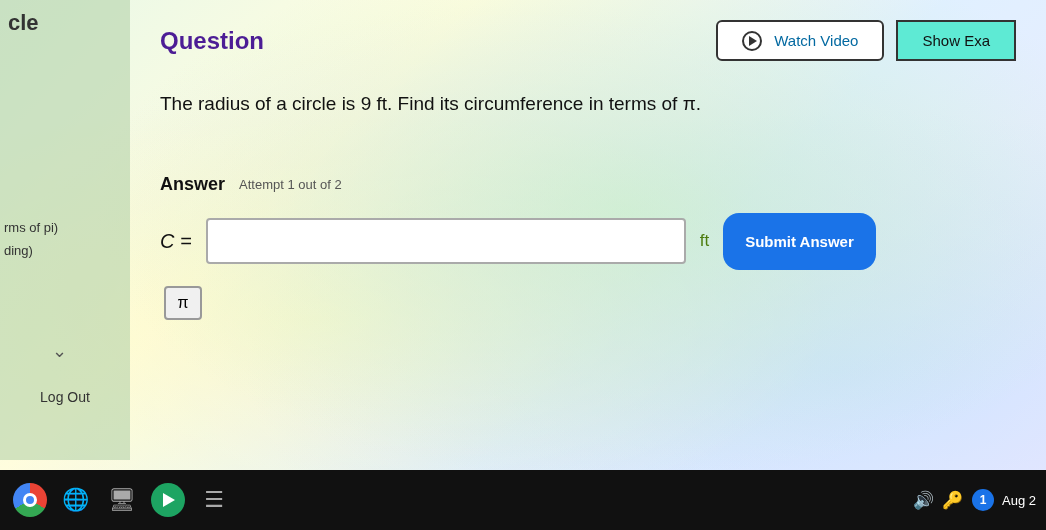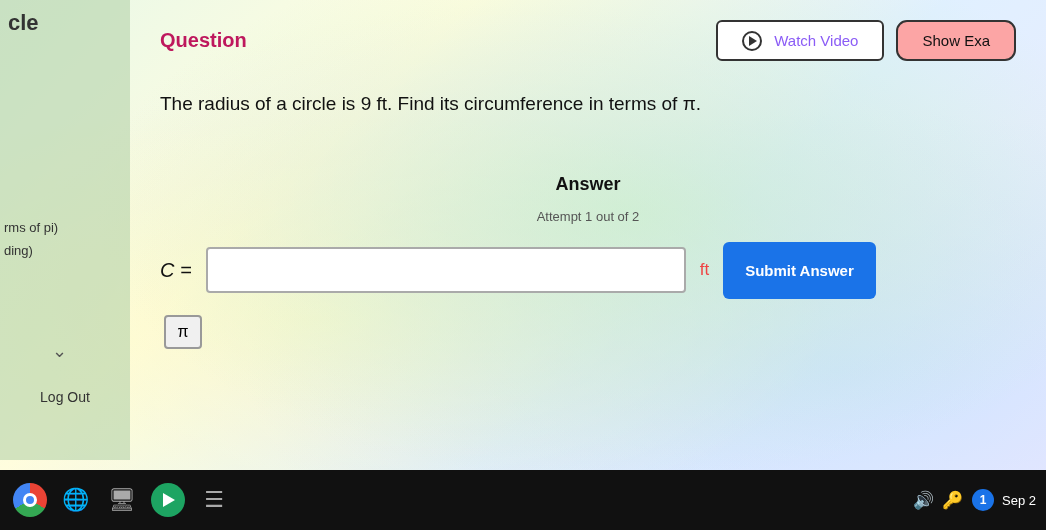--- a/index.html
+++ b/index.html
@@ -100,42 +100,42 @@
 
     
     .header-row {
       display: flex;
       align-items: center;
       justify-content: space-between;
       margin-bottom: 30px;
     }
 
     .question-label {
-      font-size: 20px;
+      font-size: 24px;
       font-weight: bold;
-      color: #be185d;
+      color: #4c1d95;
       text-align: center;
     }
 
     .header-buttons {
       display: flex;
       gap: 12px;
     }
 
     .watch-video-btn {
       display: flex;
       align-items: center;
       gap: 12px;
       padding: 3px 24px;
       border: 2px solid #333;
       background: #fff;
       border-radius: 6px;
       font-size: 15px;
       cursor: pointer;
-      color: #8b5cf6;
+      color: #0369a1;
       font-weight: 500;
     }
 
     .watch-video-btn .play-icon {
       width: 20px;
       height: 20px;
       border: 2px solid #333;
       border-radius: 50%;
       display: flex;
       align-items: center;
@@ -150,43 +150,42 @@
       border-bottom: 5px solid transparent;
       border-left: 8px solid #333;
       margin-left: 2px;
     }
 
     .show-exa-btn {
       display: flex;
       align-items: center;
       padding: 10px 24px;
       border: 2px solid #333;
-      background: #fca5a5;
-      border-radius: 11px;
+      background: #5eead4;
+      border-radius: 0;
       font-size: 15px;
       cursor: pointer;
       color: #111;
       font-weight: 500;
     }
 
     
     .question-text {
       font-size: 19px;
       color: #111;
       margin-bottom: 56px;
       line-height: 1.4;
     }
 
     
     .answer-header {
       display: flex;
       align-items: center;
       gap: 14px;
       margin-bottom: 18px;
-      flex-direction: column;
     }
 
     .answer-label {
       font-size: 18px;
       font-weight: bold;
       color: #111;
     }
 
     .attempt-text {
       font-size: 13px;
@@ -215,29 +214,29 @@
       border: 2px solid #aaa;
       border-radius: 4px;
       background: #fff;
       font-size: 16px;
       padding: 0 10px;
       outline: none;
     }
 
     .ft-label {
       font-size: 17px;
-      color: #ef4444;
+      color: #4d7c0f;
     }
 
     .submit-btn {
       padding: 20px 22px;
       background: #1a73e8;
       color: #fff;
       border: none;
-      border-radius: 6px;
+      border-radius: 16px;
       font-size: 15px;
       font-weight: bold;
       cursor: pointer;
       white-space: nowrap;
     }
 
     
     .pi-btn {
       width: 38px;
       height: 34px;
@@ -447,15 +446,15 @@
   <div class="taskbar-icon">
     <span class="lines-icon">☰</span>
   </div>
 
   <div class="taskbar-spacer"></div>
 
   <div class="taskbar-right">
     <span class="taskbar-volume">🔊</span>
     <span class="taskbar-lock">🔑</span>
     <div class="taskbar-badge">1</div>
-    <span class="taskbar-date">Sep 2</span>
+    <span class="taskbar-date">Aug 2</span>
   </div>
 </div>
 
 </body></html>

